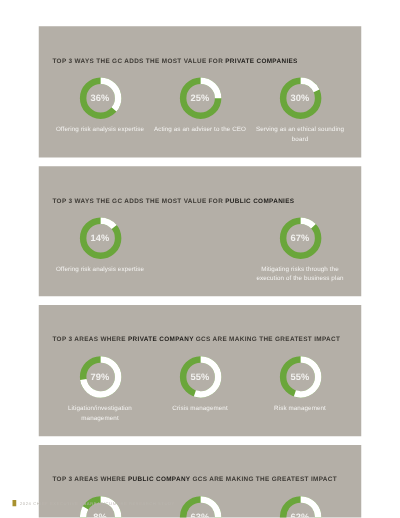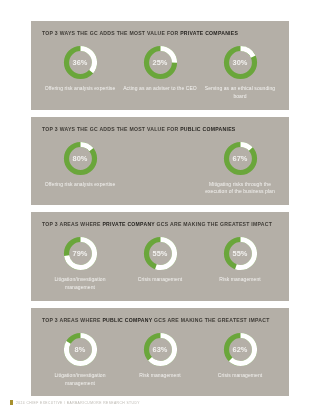--- a/index.html
+++ b/index.html
@@ -26,21 +26,21 @@
     left:31px;
     top:21px;
     width:258px;
     display:flex;
     flex-direction:column;
     gap:7px;
   }
 
   .panel {
     background:#b4afa7;
-    padding:9px 7px 9px 7px;
+    padding:25px 7px 9px 7px;
   }
 
   .panel-header {
     font-size:5.1px;
     letter-spacing:0.28px;
     font-weight:700;
     color:#3d3a35;
     text-transform:uppercase;
     padding-left:4px;
     margin-bottom:2px;
@@ -160,21 +160,21 @@
       </div>
       <div class="panel">
         <div class="panel-header"><span>TOP 3 WAYS THE GC ADDS THE MOST VALUE FOR </span><span class="hl">PUBLIC COMPANIES</span><span></span></div>
         <div class="donut-row">
           <div class="donut-cell">
             <div class="donut-wrap">
               <svg class="donut-svg" viewBox="0 0 37 37">
                 <circle cx="18.5" cy="18.5" r="14" fill="none" stroke="#6aa63b" stroke-width="5.2"></circle>
                 <circle cx="18.5" cy="18.5" r="14" fill="none" stroke="#ffffff" stroke-width="5.2" stroke-dasharray="12.32 75.65"></circle>
               </svg>
-              <div class="donut-value">80%</div>
+              <div class="donut-value">14%</div>
             </div>
             <div class="donut-label">Offering risk analysis expertise</div>
           </div>
           <div class="donut-cell">
             <div class="donut-wrap">
               <svg class="donut-svg" viewBox="0 0 37 37">
                 <circle cx="18.5" cy="18.5" r="14" fill="none" stroke="#6aa63b" stroke-width="5.2"></circle>
                 <circle cx="18.5" cy="18.5" r="14" fill="none" stroke="#ffffff" stroke-width="5.2" stroke-dasharray="11.44 76.53"></circle>
               </svg>
               <div class="donut-value">67%</div>

